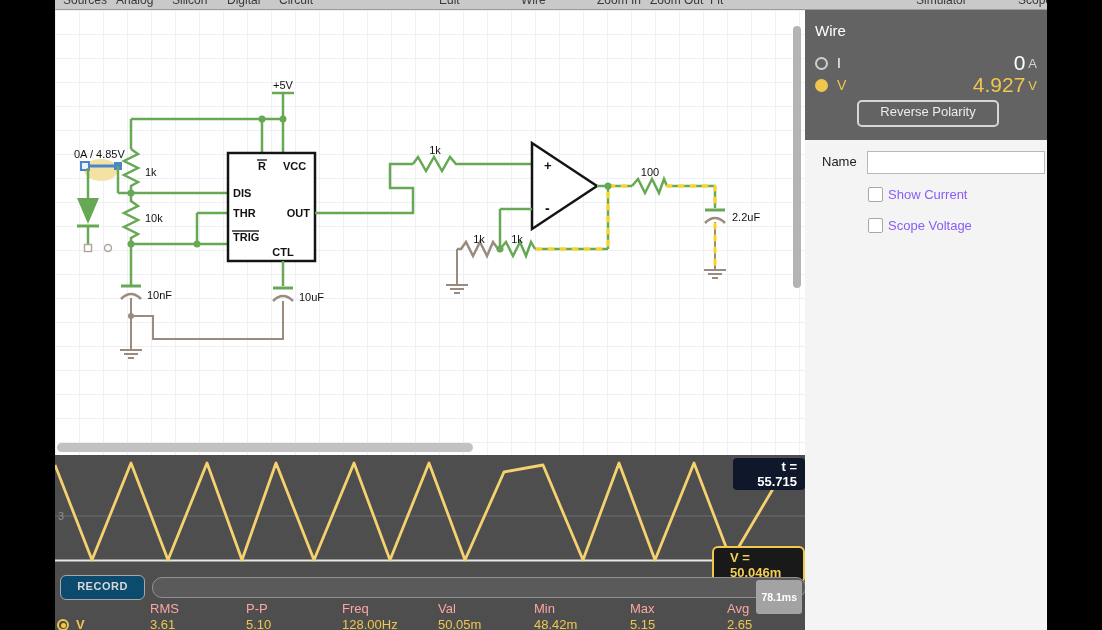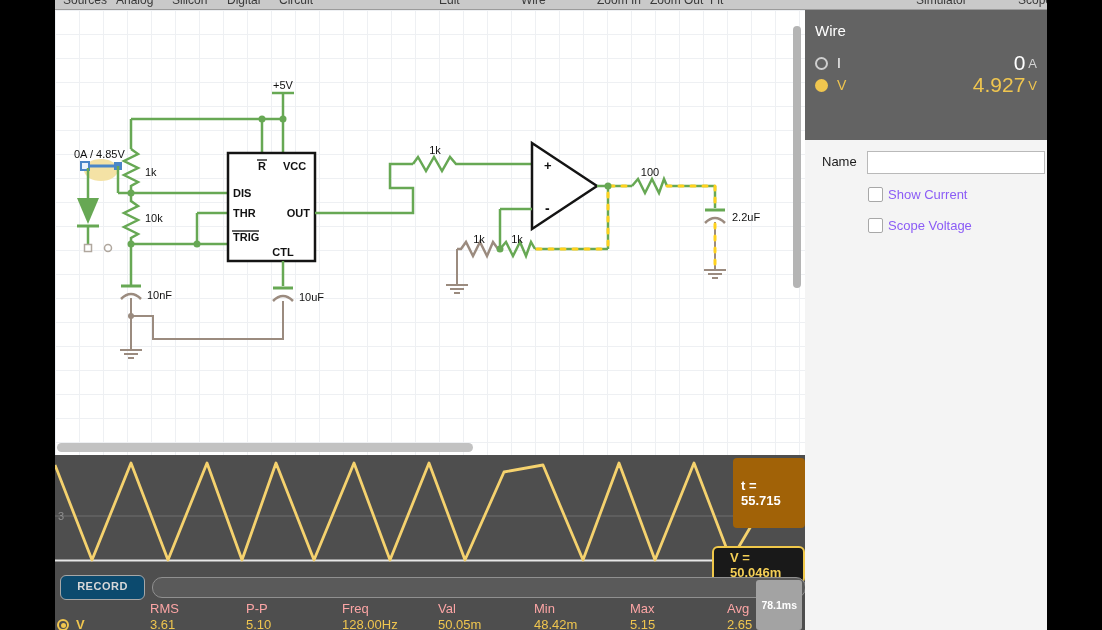--- a/index.html
+++ b/index.html
@@ -36,31 +36,31 @@
     border-radius:5px;background:transparent;color:#ececec;font-size:13px;line-height:20px;text-align:center;cursor:default;}
   .name-label{position:absolute;left:17px;top:144px;font-size:13px;color:#1b1b1b;}
   .name-input{position:absolute;left:62px;top:141px;width:168px;height:21px;background:#fff;
     border:1px solid #b9b9b9;font-size:13px;padding:0 4px;}
   .checkbox{position:absolute;left:63px;width:13px;height:13px;background:#fff;border:1px solid #a8a8a8;border-radius:2px;}
   .cb-label{position:absolute;left:83px;font-size:13px;color:#8b5cf6;}
 
   
   .scope{position:absolute;left:0;top:455px;width:750px;height:175px;background:#4e4e4e;overflow:hidden;}
   .scope svg{position:absolute;left:0;top:0;}
-  .cursor-t{position:absolute;left:678px;top:3px;background:#a16207;color:#fff;font-size:13px;
-    font-weight:bold;border-radius:4px;padding:20px 8px;}
+  .cursor-t{position:absolute;left:678px;top:3px;background:#0f172a;color:#fff;font-size:13px;
+    font-weight:bold;border-radius:4px;padding:1px 8px;text-align:right;}
   .cursor-v{position:absolute;left:657px;top:91px;background:#191919;color:#f4cf56;font-size:13px;
     font-weight:bold;border:2px solid #f0c84a;border-radius:6px;padding:2px 16px;}
   .record-btn{position:absolute;left:5px;top:120px;width:83px;height:23px;background:#0c4a6e;
     border:1.5px solid #a7a7a7;border-radius:6px;color:#d8d8d8;font-size:11px;font-weight:bold;
     letter-spacing:.5px;text-align:center;line-height:21px;}
   .progress{position:absolute;left:97px;top:122px;width:652px;height:19px;border:1.5px solid #909090;
     border-radius:10px;background:#5a5a5a;}
   .time-chip{position:absolute;right:3px;top:2px;background:#a3a3a3;color:#fff;font-size:10.5px;
-    font-weight:bold;border-radius:3px;padding:19px 5px;}
+    font-weight:bold;border-radius:3px;padding:11px 5px;}
   .stats-col{position:absolute;width:96px;}
   .stats-col .hdr{position:absolute;top:146px;font-size:13px;color:#fca5a5;}
   .stats-col .val{position:absolute;top:162px;font-size:13px;color:#f0c64f;}
   .chan-radio{position:absolute;left:2px;top:164px;width:12px;height:12px;border:2px solid #f0c64f;
     border-radius:50%;box-sizing:border-box;}
   .chan-radio i{display:block;width:5px;height:5px;margin:1.5px;background:#f0c64f;border-radius:50%;}
   .chan-label{position:absolute;left:21px;top:162px;font-size:13px;color:#f0c64f;font-weight:bold;}
 
   text{font-family:"Liberation Sans","DejaVu Sans",sans-serif;}
 </style>
@@ -263,20 +263,21 @@
         <span class="meter-name">I</span>
         <span class="meter-val">0</span>
         <span class="meter-unit">A</span>
       </div>
       <div class="meter-row yellow" style="top:64px">
         <span class="radio on"></span>
         <span class="meter-name">V</span>
         <span class="meter-val">4.927</span>
         <span class="meter-unit">V</span>
       </div>
+      <div class="rev-btn">Reverse Polarity</div>
     </div>
     <div class="name-label">Name</div>
     <input class="name-input" type="text" value="" style="">
     <div class="checkbox" style="top:177px"></div>
     <div class="cb-label" style="top:177px">Show Current</div>
     <div class="checkbox" style="top:208px"></div>
     <div class="cb-label" style="top:208px">Scope Voltage</div>
   </div>
 
   <div class="scope">

